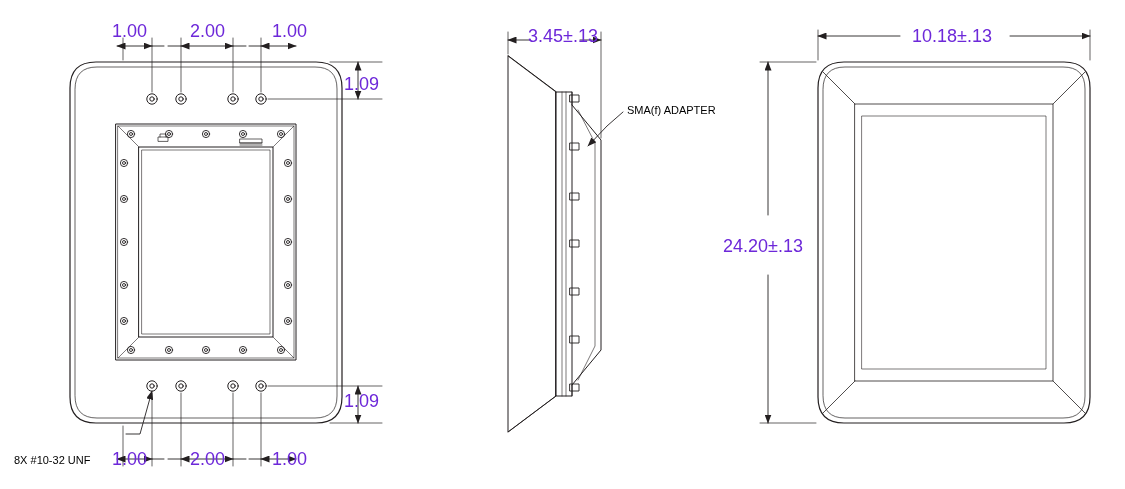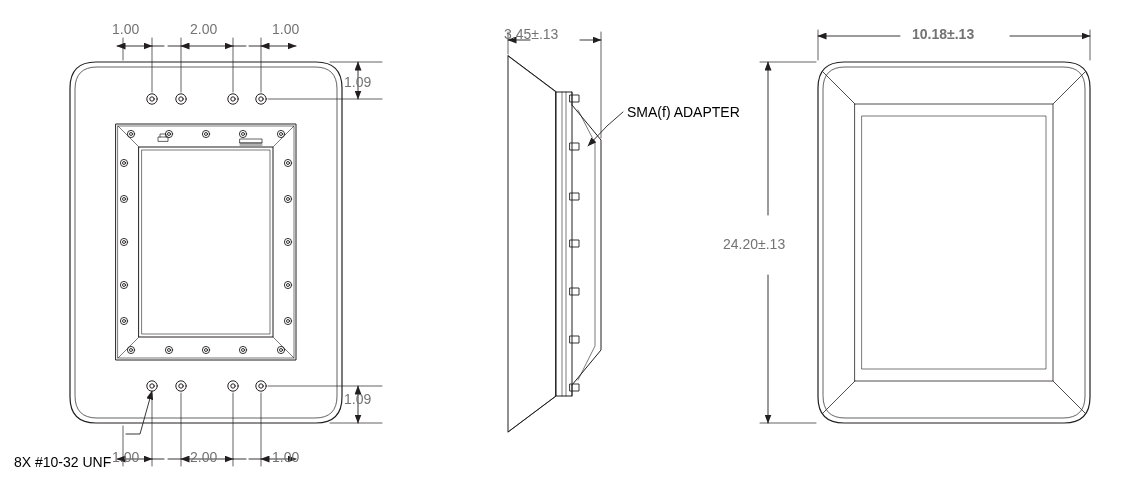--- a/index.html
+++ b/index.html
@@ -26,29 +26,29 @@
     position: absolute;
     left: 0;
     top: 0;
     width: 1125px;
     height: 489px;
     overflow: visible;
   }
   .dimtext {
     position: absolute;
     font-family: "Liberation Sans", sans-serif;
-    font-size: 14px;
-    color: #737373;
+    font-size: 18px;
+    color: #6d28d9;
     white-space: nowrap;
     line-height: 1;
   }
   .notetext {
     position: absolute;
     font-family: "Liberation Sans", sans-serif;
-    font-size: 14px;
+    font-size: 11px;
     color: #000000;
     white-space: nowrap;
     line-height: 1;
   }
 </style>
 </head>
 <body>
 
 <div id="drawing-root">
 
@@ -266,19 +266,19 @@
 
   <div class="dimtext" style="left:112px; top:450px;">1.00</div>
   <div class="dimtext" style="left:190px; top:450px;">2.00</div>
   <div class="dimtext" style="left:272px; top:450px;">1.00</div>
 
   <div class="dimtext" style="left:344px; top:75px;">1.09</div>
   <div class="dimtext" style="left:344px; top:392px;">1.09</div>
 
   <div class="notetext" style="left:14px; top:427px;margin-top:28px;">8X #10-32 UNF</div>
 
-  <div class="dimtext" style="left:504px; top:27px;">3.45±.13</div>
+  <div class="dimtext" style="left:528px; top:27px;">3.45±.13</div>
   <div class="notetext" style="left:627px; top:105px;">SMA(f) ADAPTER</div>
 
-  <div class="dimtext" style="left:912px; top:27px;font-weight:bold;">10.18±.13</div>
+  <div class="dimtext" style="left:912px; top:27px;">10.18±.13</div>
   <div class="dimtext" style="left:723px; top:237px;">24.20±.13</div>
 
 </div>
 
 </body></html>

